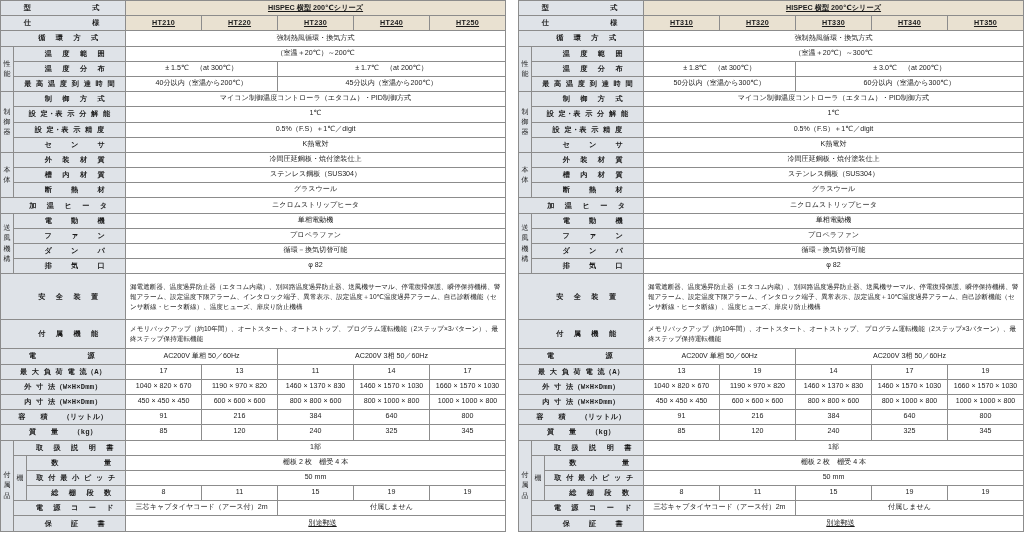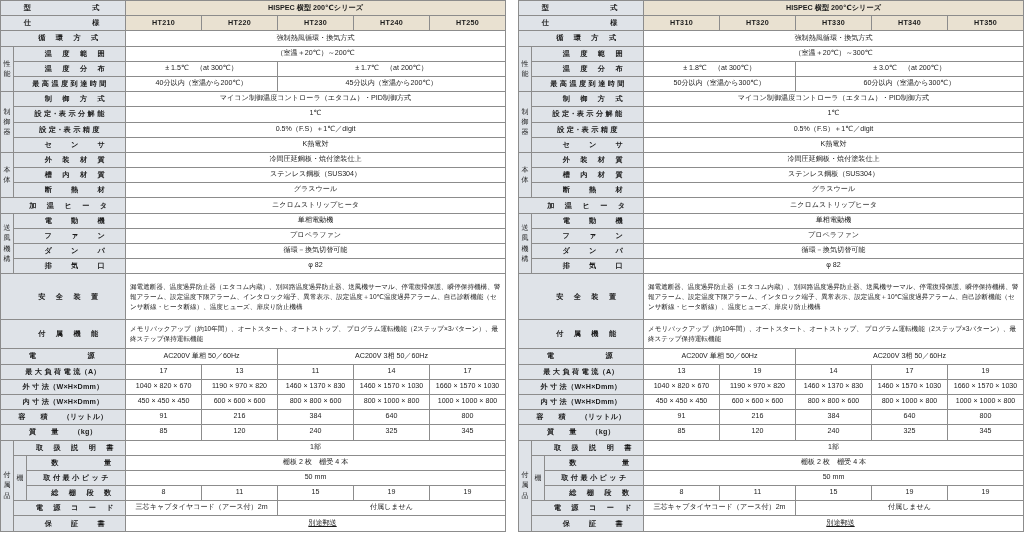--- a/index.html
+++ b/index.html
@@ -54,26 +54,27 @@
   
   td.lbl {
     background: #dfe3e8;
     font-size: 7.2px;
     text-align: center;
     letter-spacing: .5px;
     font-weight: 600;
   }
   td.lbl.wide { letter-spacing: 2.6px; }
   td.lbl.mid  { letter-spacing: 1.6px; padding-left: 14px; }
-  td.lbl.tight{ letter-spacing: .2px; }
+  td.lbl.tight{ letter-spacing: .2px; font-family: Liberation Mono, monospace; }
   
   td.hd {
     background: #e9e1d1;
     font-weight: 600;
     font-size: 7.2px;
+    text-decoration: underline;
   }
   td.hd.model { letter-spacing: .3px; font-weight: 700; margin-left: 8px; }
   td.val { background: #ffffff; }
   td.multiline {
     white-space: normal;
     text-align: left;
     padding: 2px 4px;
     line-height: 1.5;
     font-size: 6.6px;
   }

